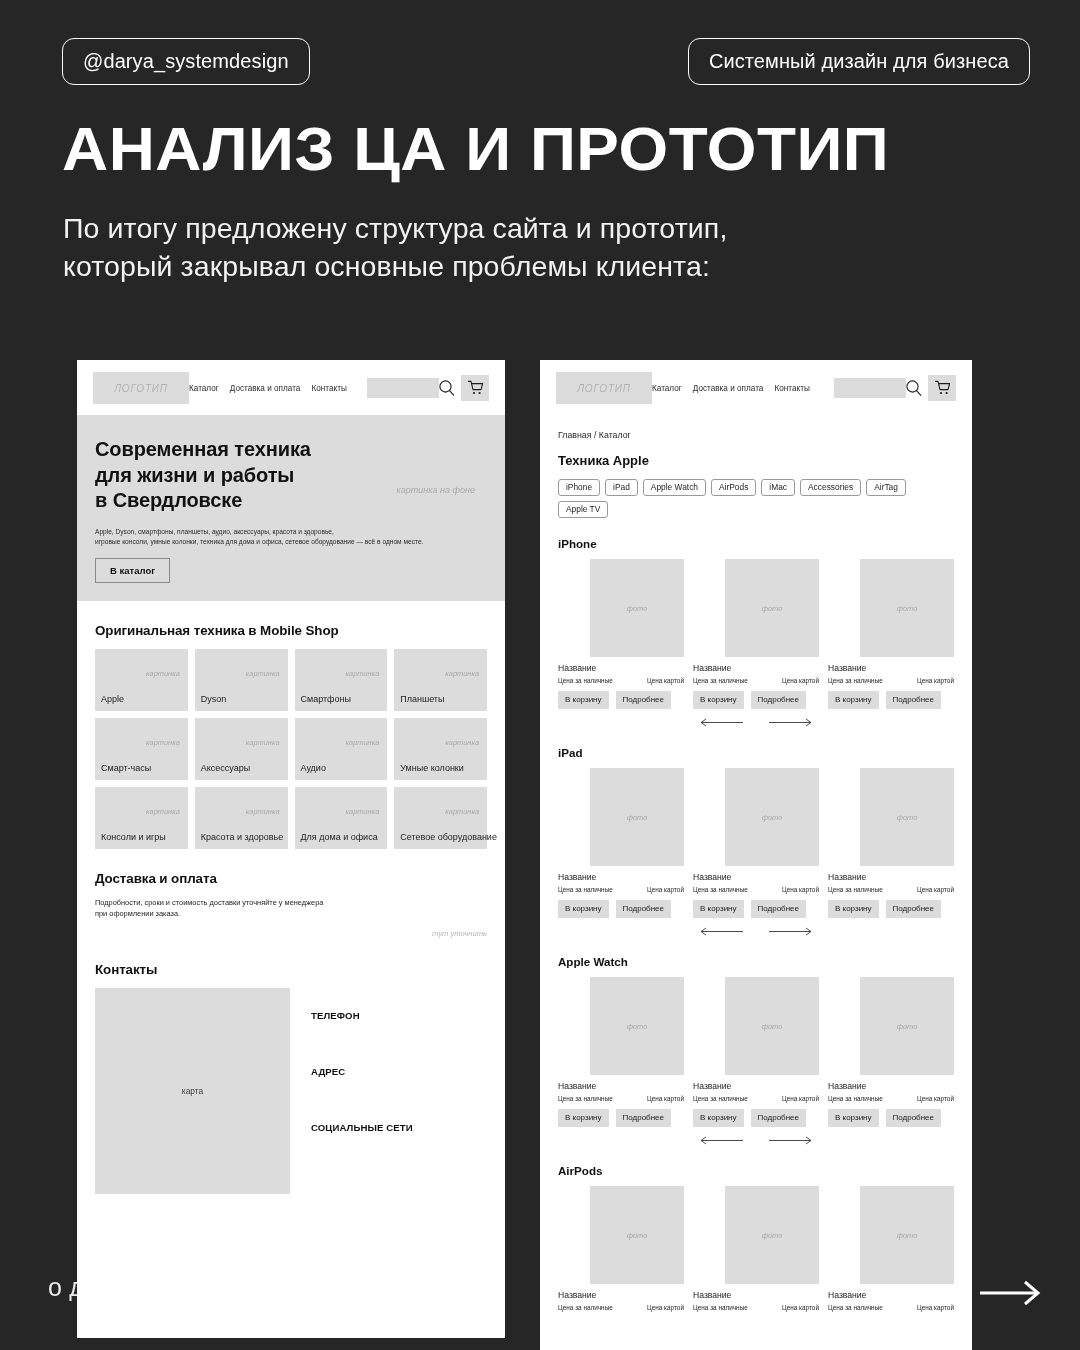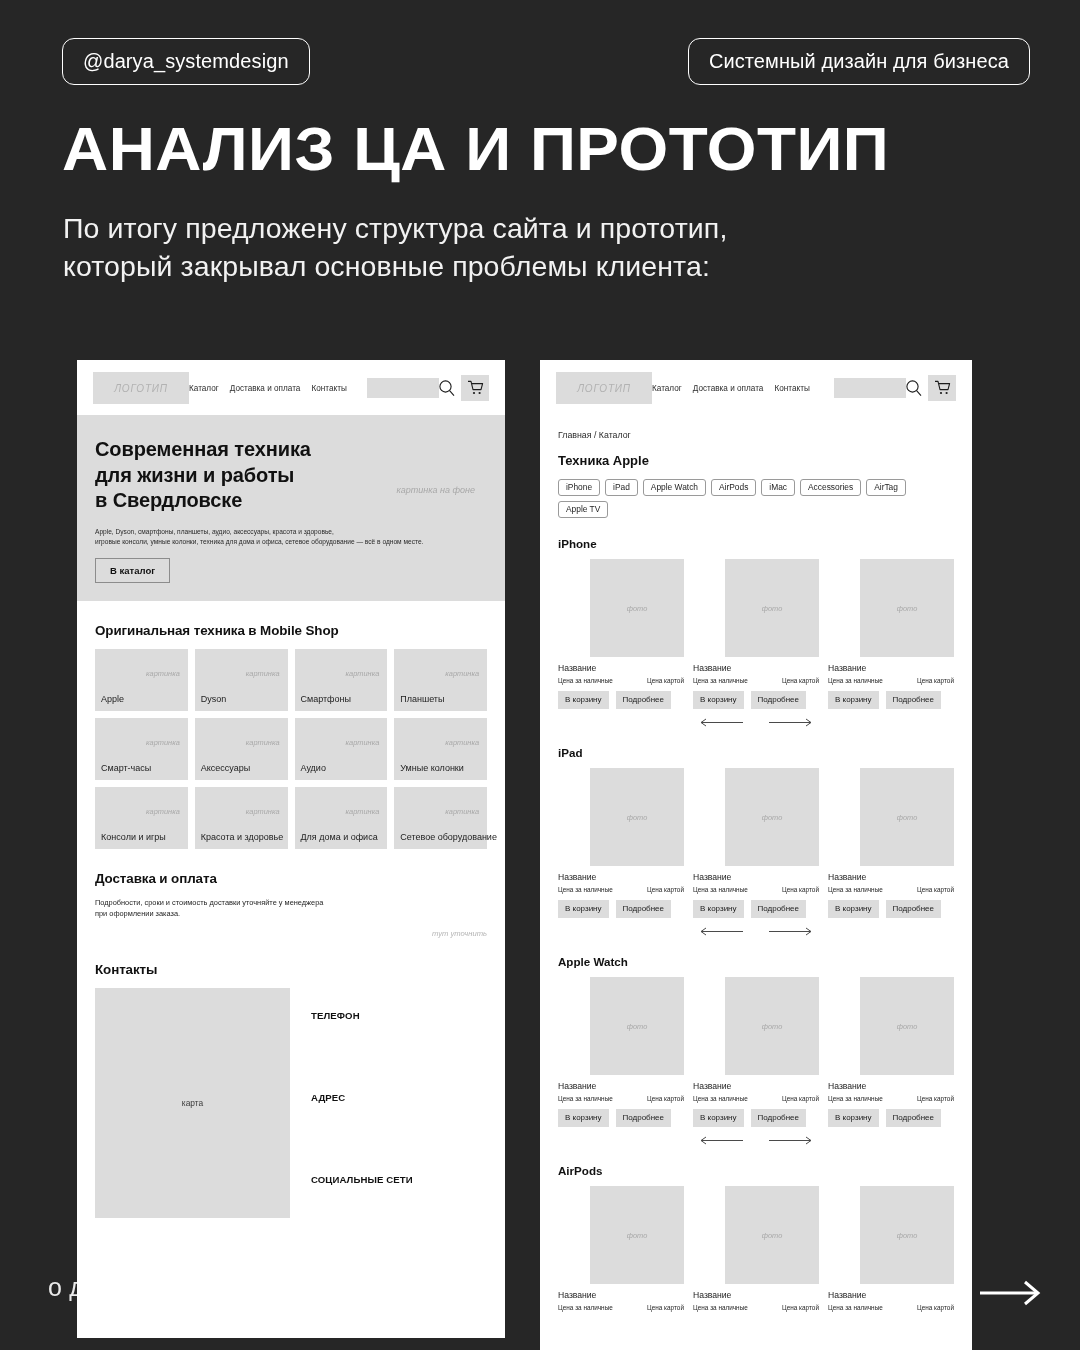--- a/index.html
+++ b/index.html
@@ -222,34 +222,34 @@
   }
 
   
   .contacts-row {
     display: flex;
     gap: 0;
     margin-top: 6px;
   }
   .map-box {
     width: 195px;
-    height: 230px;
+    height: 206px;
     background: #dcdcdc;
     display: flex;
     align-items: center;
     justify-content: center;
     font-size: 8.4px;
     color: #3a3a3a;
   }
   .contacts-list {
     padding-left: 21px;
     padding-top: 22px;
     display: flex;
     flex-direction: column;
-    gap: 71px;
+    gap: 45px;
   }
   .contacts-list div {
     font-size: 9.6px;
     font-weight: 700;
     color: #111;
     letter-spacing: .1px;
   }
 
   
   .crumb {

